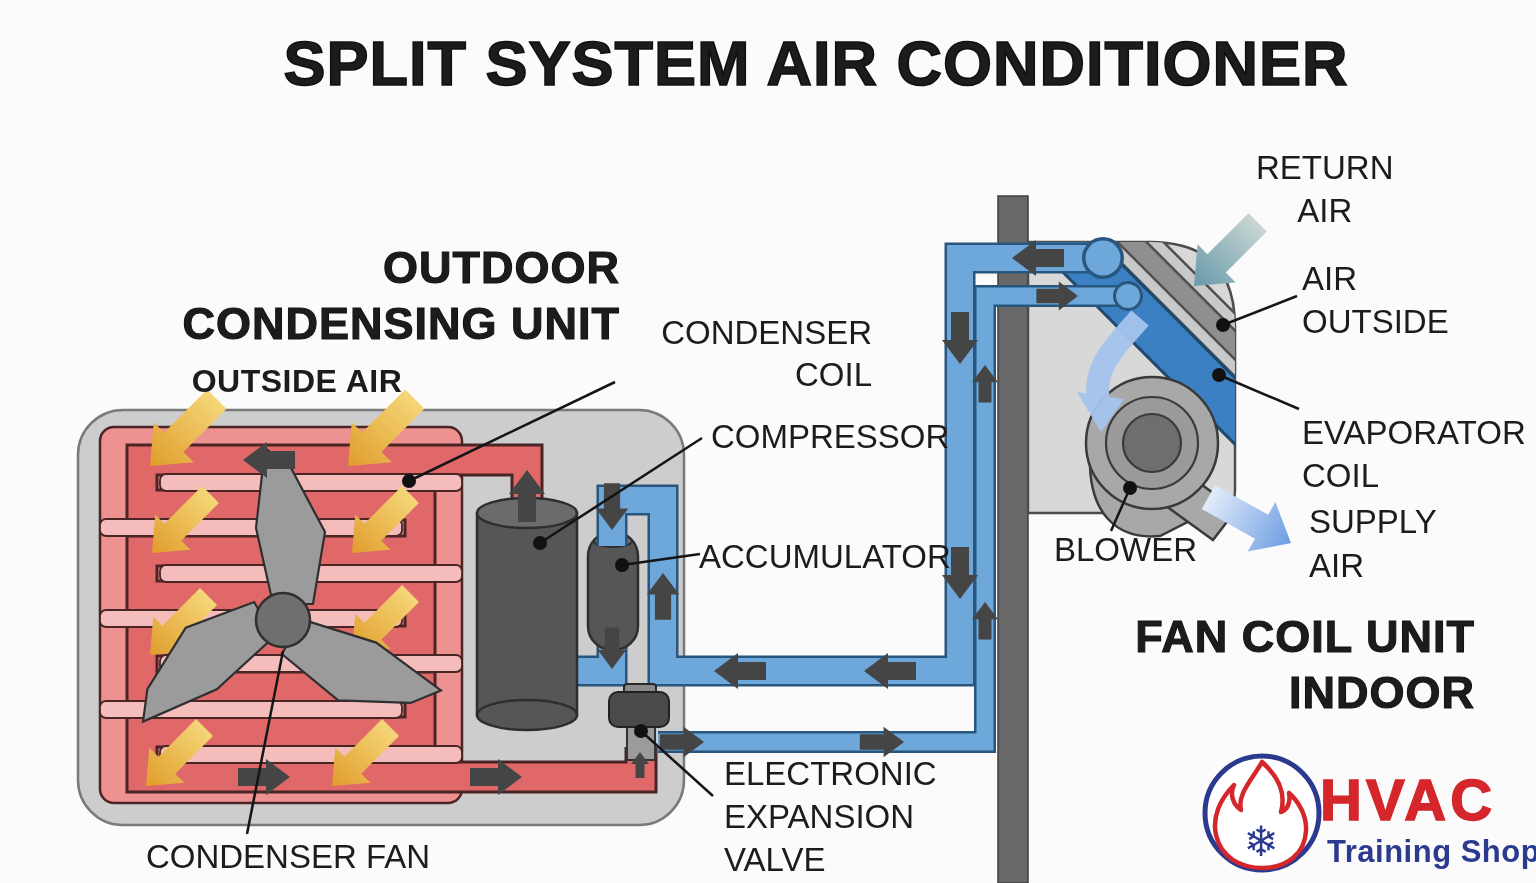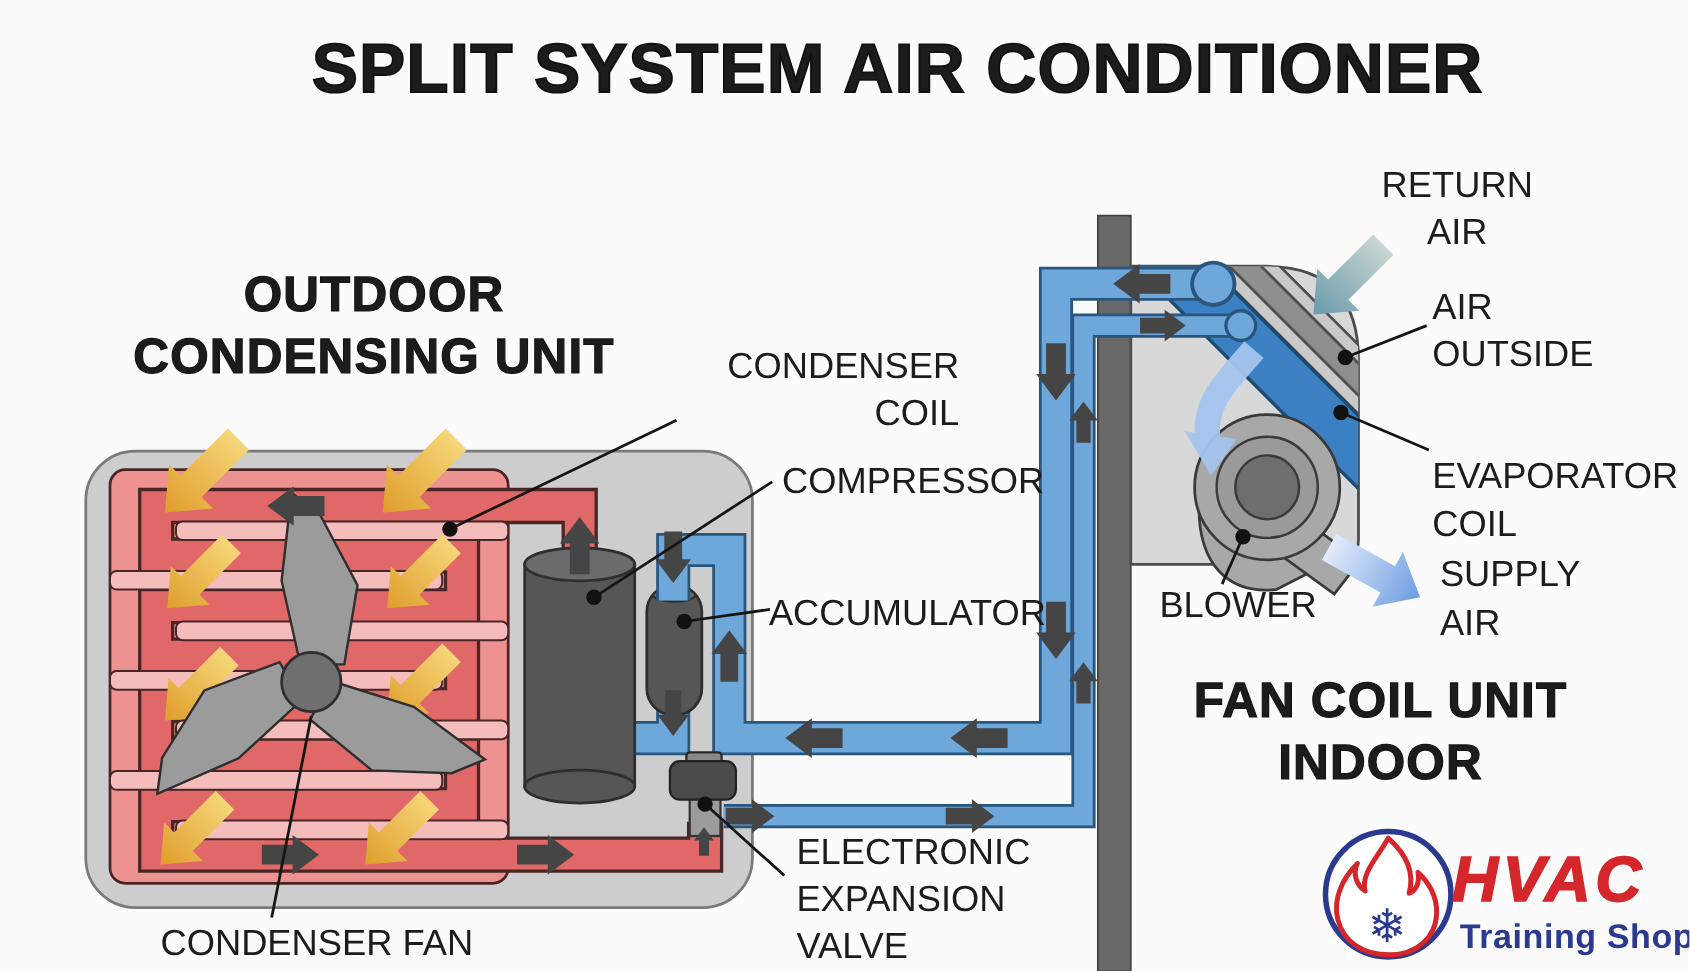--- a/index.html
+++ b/index.html
@@ -4,21 +4,21 @@
 <style>
   html,body{margin:0;padding:0;background:#ffffff;}
   #stage{position:relative;width:1536px;height:883px;background:#fbfbfb;overflow:hidden;
          font-family:"Liberation Sans",sans-serif;color:#1b1b1b;}
   #diagram-svg{position:absolute;left:0;top:0;}
   .lbl{position:absolute;white-space:nowrap;font-size:33px;line-height:1.26;color:#1c1c1c;}
   .lbl div{white-space:nowrap;}
   .ctr{text-align:center;}
   .hd{font-weight:700;letter-spacing:1px;-webkit-text-stroke:1.1px #141414;}
   .title{font-size:63px;font-weight:700;letter-spacing:1px;padding-left:48px;-webkit-text-stroke:1.6px #101010;}
-  .sub{font-size:45px;line-height:1.24;}
+  .sub{font-size:45px;line-height:1.24;text-align:right;}
   .semi{font-size:32px;font-weight:700;letter-spacing:.5px;}
   .brand{font-size:58px;font-weight:700;letter-spacing:4px;color:#d4262b;-webkit-text-stroke:1.5px #d4262b;}
   .tagline{font-size:31px;font-weight:700;color:#2b3a8f;letter-spacing:.5px;}
 </style>
 </head>
 <body>
 
 <div id="stage">
 
 <svg id="diagram-svg" width="1536" height="883" viewBox="0 0 1536 883">
@@ -207,20 +207,21 @@
   </g>
 </svg>
 
 <div class="lbl title ctr" style="left:0;top:24px;width:1536px;">SPLIT SYSTEM AIR CONDITIONER</div>
 
 <div class="lbl hd sub ctr" style="left:60px;top:240px;width:560px;">
   <div>OUTDOOR</div>
   <div>CONDENSING UNIT</div>
 </div>
 
+<div class="lbl semi ctr" style="left:117px;top:361px;width:360px;">OUTSIDE AIR</div>
 
 <div class="lbl ctr" style="left:600px;top:312px;width:272px;text-align:right;">
   <div>CONDENSER</div>
   <div>COIL</div>
 </div>
 
 <div class="lbl" style="left:711px;top:416px;">COMPRESSOR</div>
 
 <div class="lbl" style="left:699px;top:536px;">ACCUMULATOR</div>
 
@@ -252,16 +253,16 @@
   <div>AIR</div>
 </div>
 
 <div class="lbl" style="left:1054px;top:529px;">BLOWER</div>
 
 <div class="lbl hd sub ctr" style="left:1035px;top:609px;width:440px;">
   <div>FAN COIL UNIT</div>
   <div>INDOOR</div>
 </div>
 
-<div class="lbl brand" style="left:1320px;top:763px;font-style:italic;">HVAC</div>
+<div class="lbl brand" style="left:1320px;top:763px;">HVAC</div>
 <div class="lbl tagline" style="left:1327px;top:832px;">Training Shop</div>
 
 </div>
 
 </body></html>

